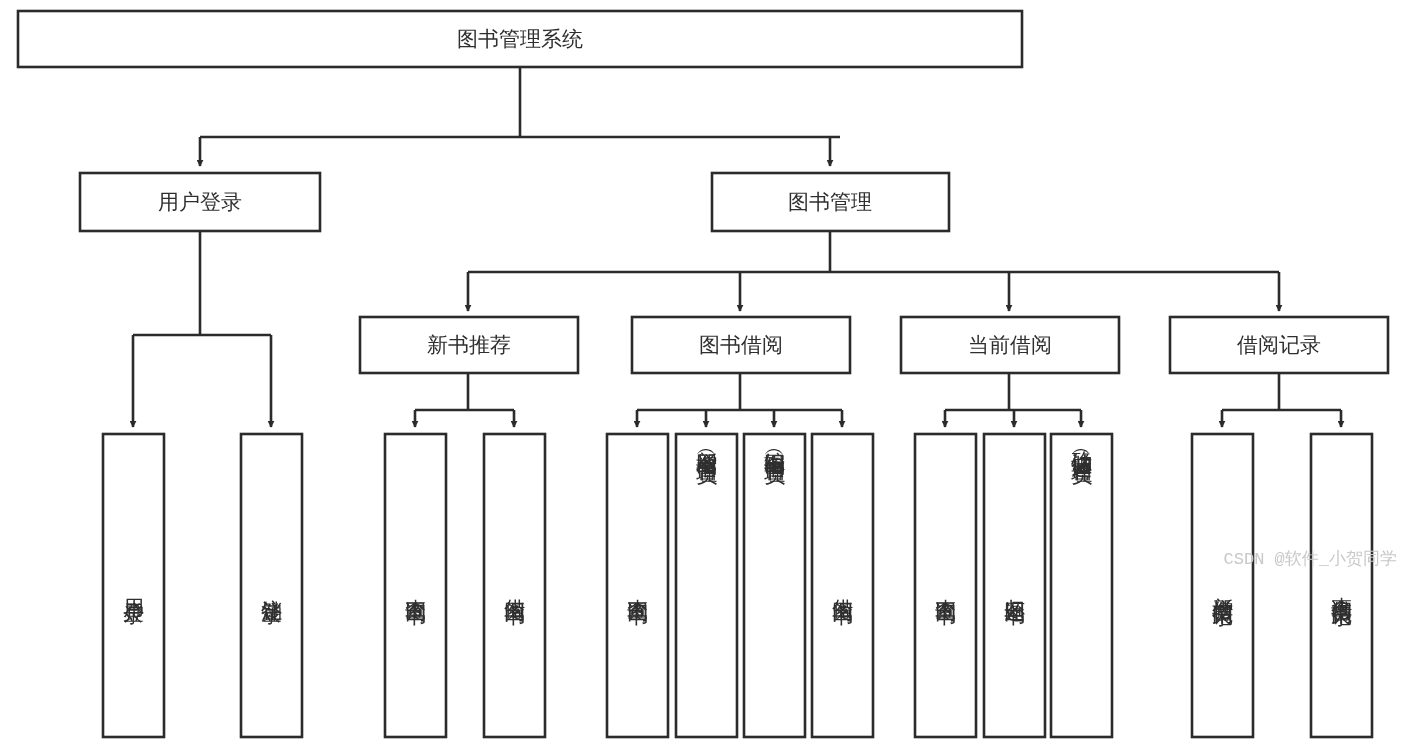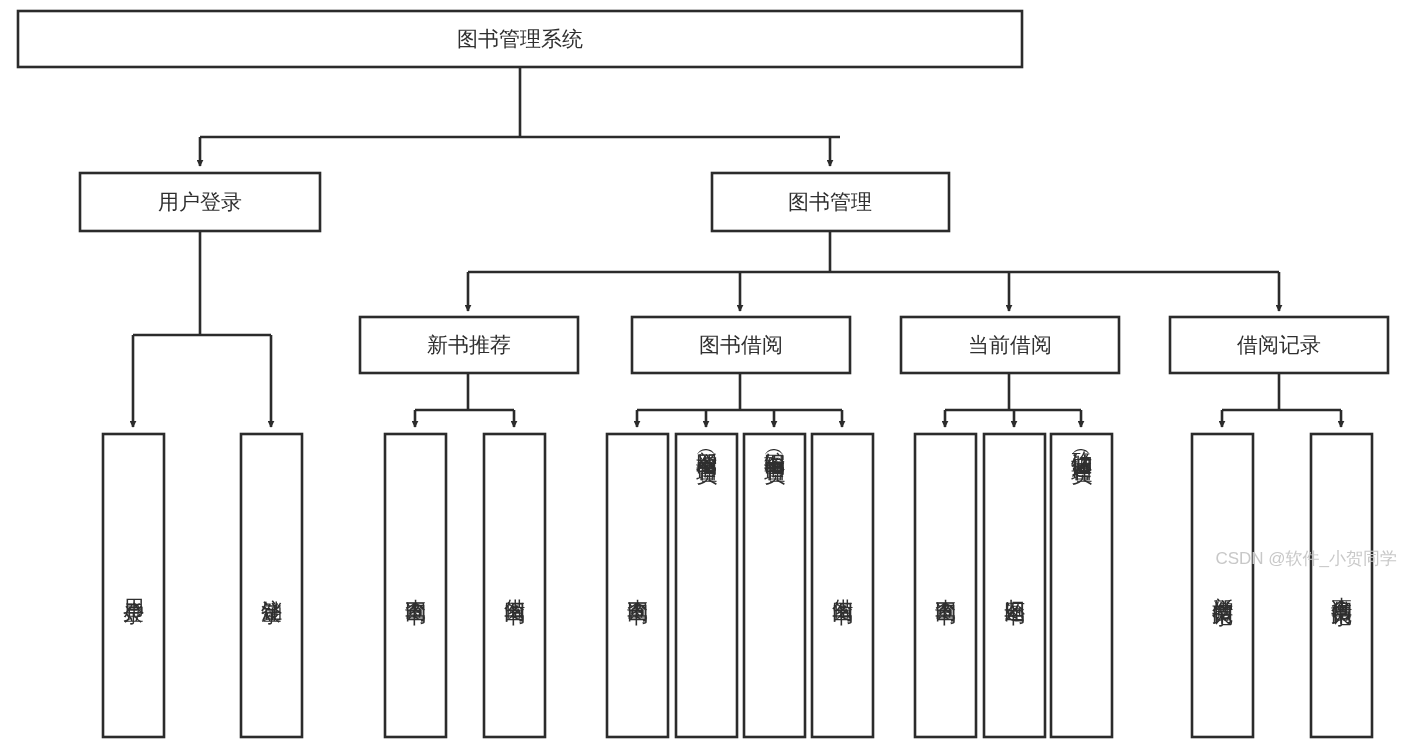--- a/index.html
+++ b/index.html
@@ -12,21 +12,21 @@
   .node-label{font-family:"Liberation Sans","DejaVu Sans",sans-serif;
               fill:#2f2f2f;font-size:21px;text-anchor:middle;
               dominant-baseline:middle;}
   .leaf-wrap{position:absolute;display:flex;align-items:center;
              justify-content:center;pointer-events:none;}
   .leaf-text{writing-mode:vertical-rl;text-orientation:upright;
              font-size:21px;color:#2f2f2f;line-height:1.35;
              letter-spacing:2px;text-align:center;white-space:nowrap;
              font-family:"Liberation Sans","DejaVu Sans",sans-serif;}
   .watermark{position:absolute;right:8px;bottom:4px;font-size:17px;
-             color:#c8c8c8;font-family:Liberation Sans, sans-serif;
+             color:#c8c8c8;font-family:Liberation Mono, monospace;
              white-space:nowrap;}
 </style>
 </head>
 <body>
 
 <div id="diagram">
 
   <svg viewBox="0 0 1405 747">
     <defs>
       <marker id="arrow" viewBox="0 0 10 10" refX="9" refY="5" markerWidth="7" markerHeight="7" orient="auto-start-reverse" markerUnits="userSpaceOnUse">

